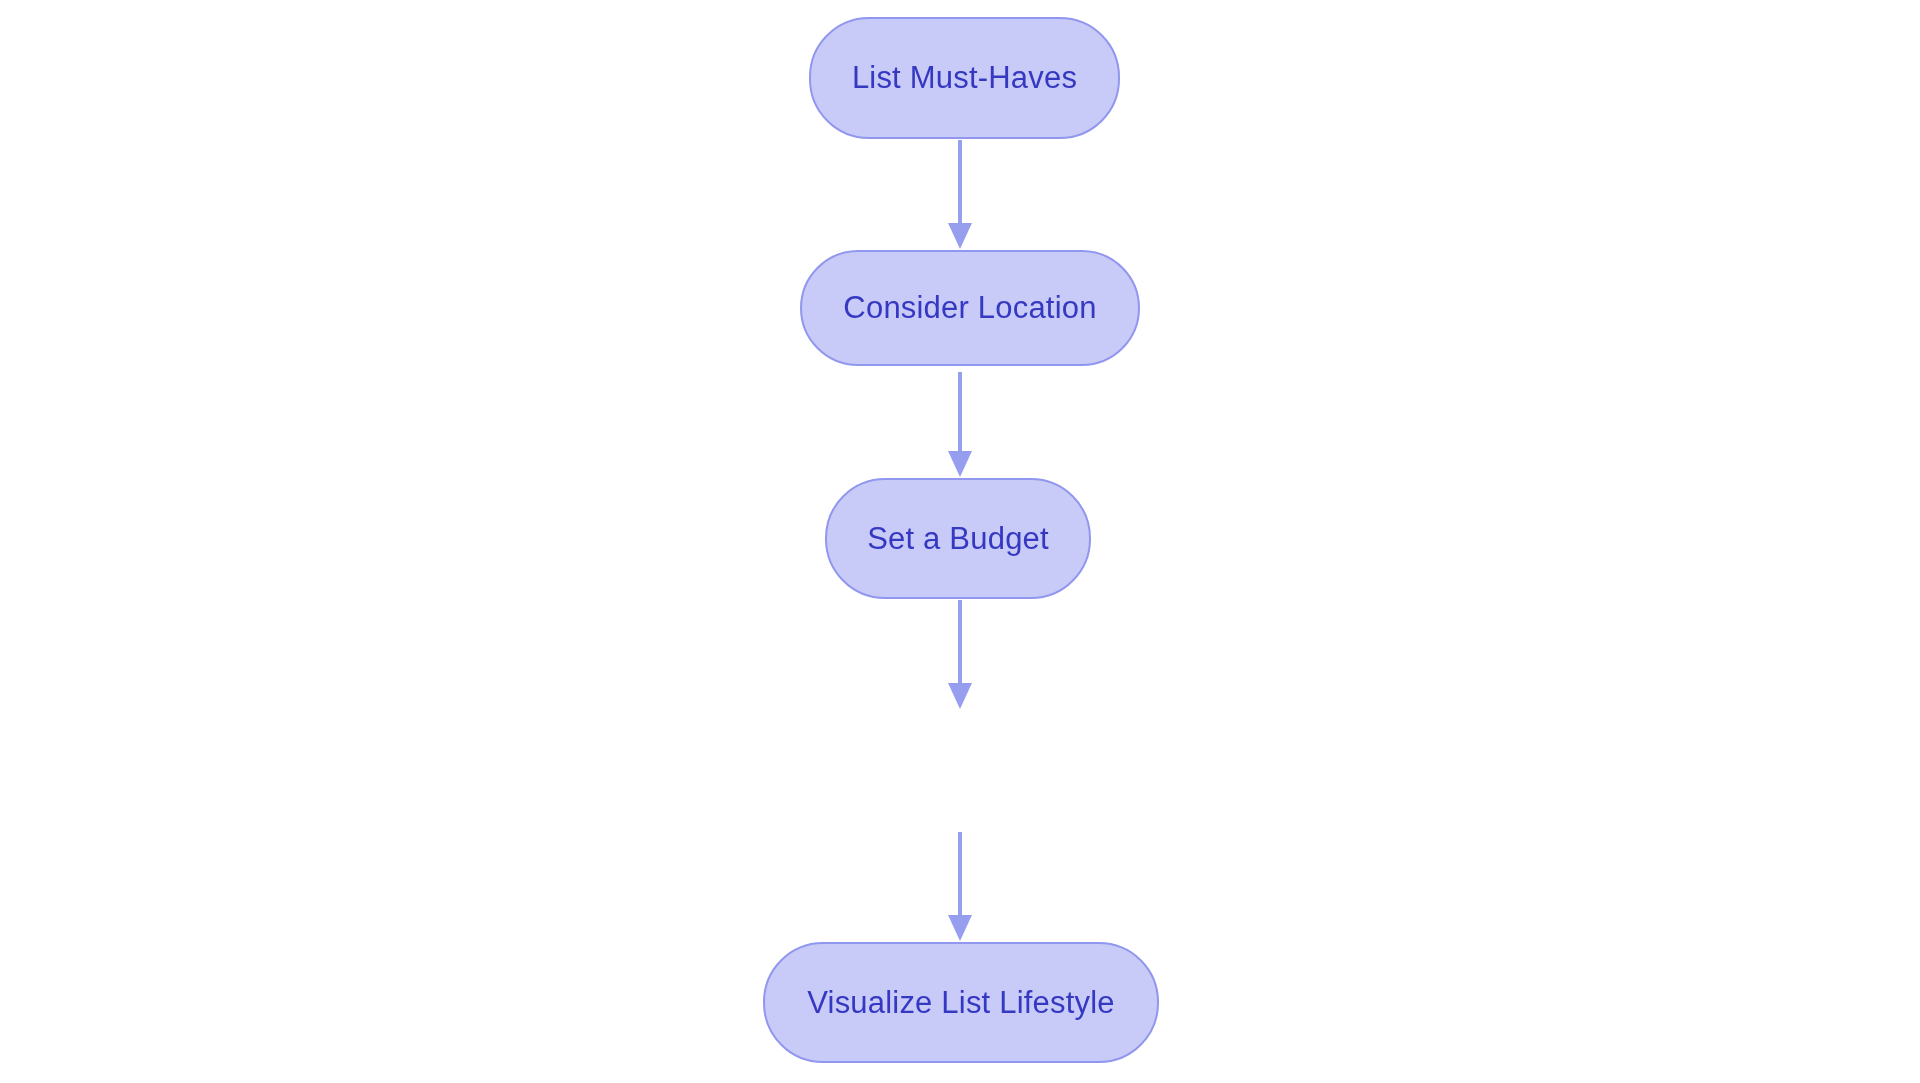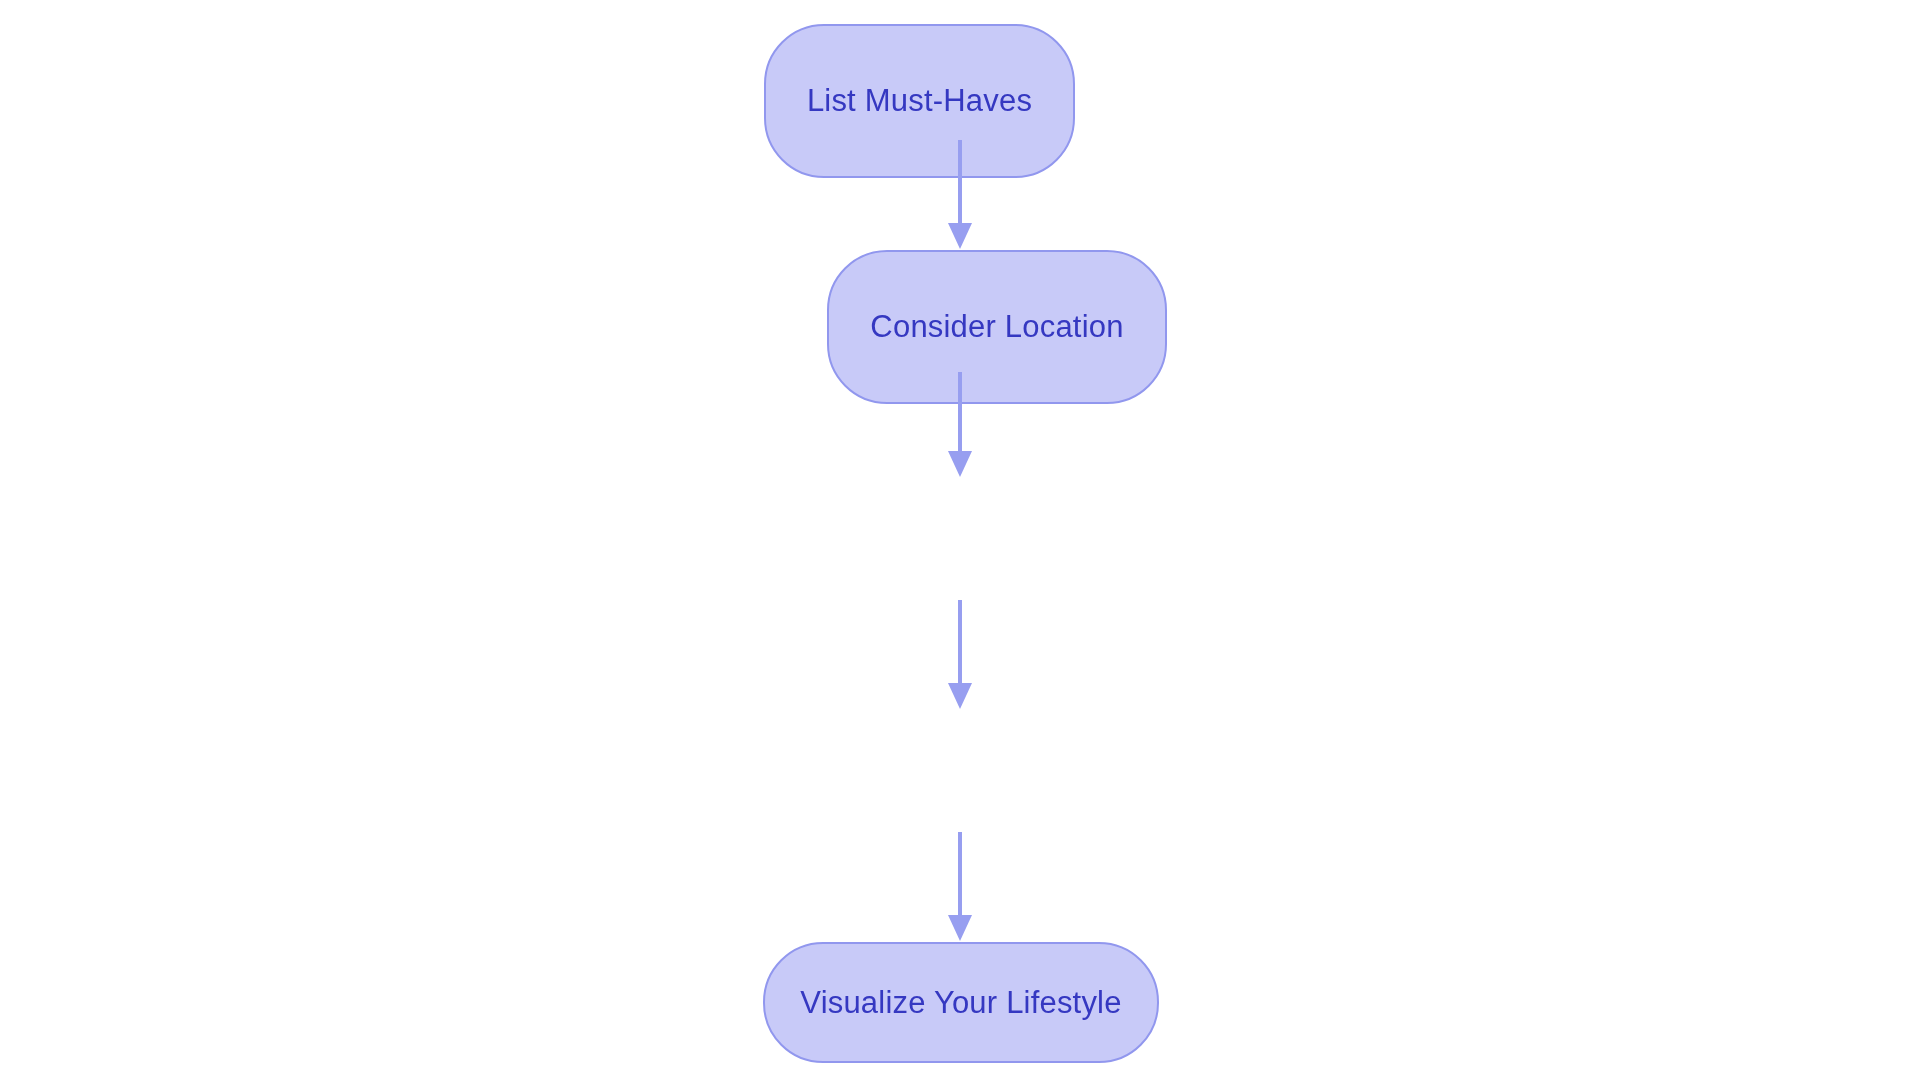--- a/index.html
+++ b/index.html
@@ -25,22 +25,22 @@
     background: var(--node-fill, #c8caf8);
     border: 2px solid var(--node-border, #9197ee);
     border-radius: 60px;
     color: var(--text, #3538c1);
     font-size: 31px;
     letter-spacing: 0.2px;
     text-align: center;
     white-space: nowrap;
   }
 
-  .node-1 { left: 764px; top: 17px;  width: 311px; height: 154px; margin-top: 7px; }
-  .node-2 { left: 827px; top: 250px; width: 340px; height: 154px; }
+  .node-1 { left: 809px; top: 17px;  width: 311px; height: 122px; }
+  .node-2 { left: 800px; top: 250px; width: 340px; height: 116px; }
   .node-3 { left: 825px; top: 478px; width: 266px; height: 121px; }
   .node-4 { left: 790px; top: 710px; width: 341px; height: 121px; }
   .node-5 { left: 763px; top: 942px; width: 396px; height: 121px; }
 
   .connector {
     position: absolute;
     left: 948px;
     width: 24px;
     display: flex;
     flex-direction: column;
@@ -82,29 +82,32 @@
 
   <div class="flow-node node-2">
     <span>Consider Location</span>
   </div>
 
   <div class="connector conn-2">
     <div class="line"></div>
     <div class="head"></div>
   </div>
 
+  <div class="flow-node node-3">
+    <span>Set a Budget</span>
+  </div>
 
   <div class="connector conn-3">
     <div class="line"></div>
     <div class="head"></div>
   </div>
 
 
   <div class="connector conn-4">
     <div class="line"></div>
     <div class="head"></div>
   </div>
 
   <div class="flow-node node-5">
-    <span>Visualize Your Lifestyle</span>
+    <span>Visualize List Lifestyle</span>
   </div>
 
 </div>
 
 </body></html>

